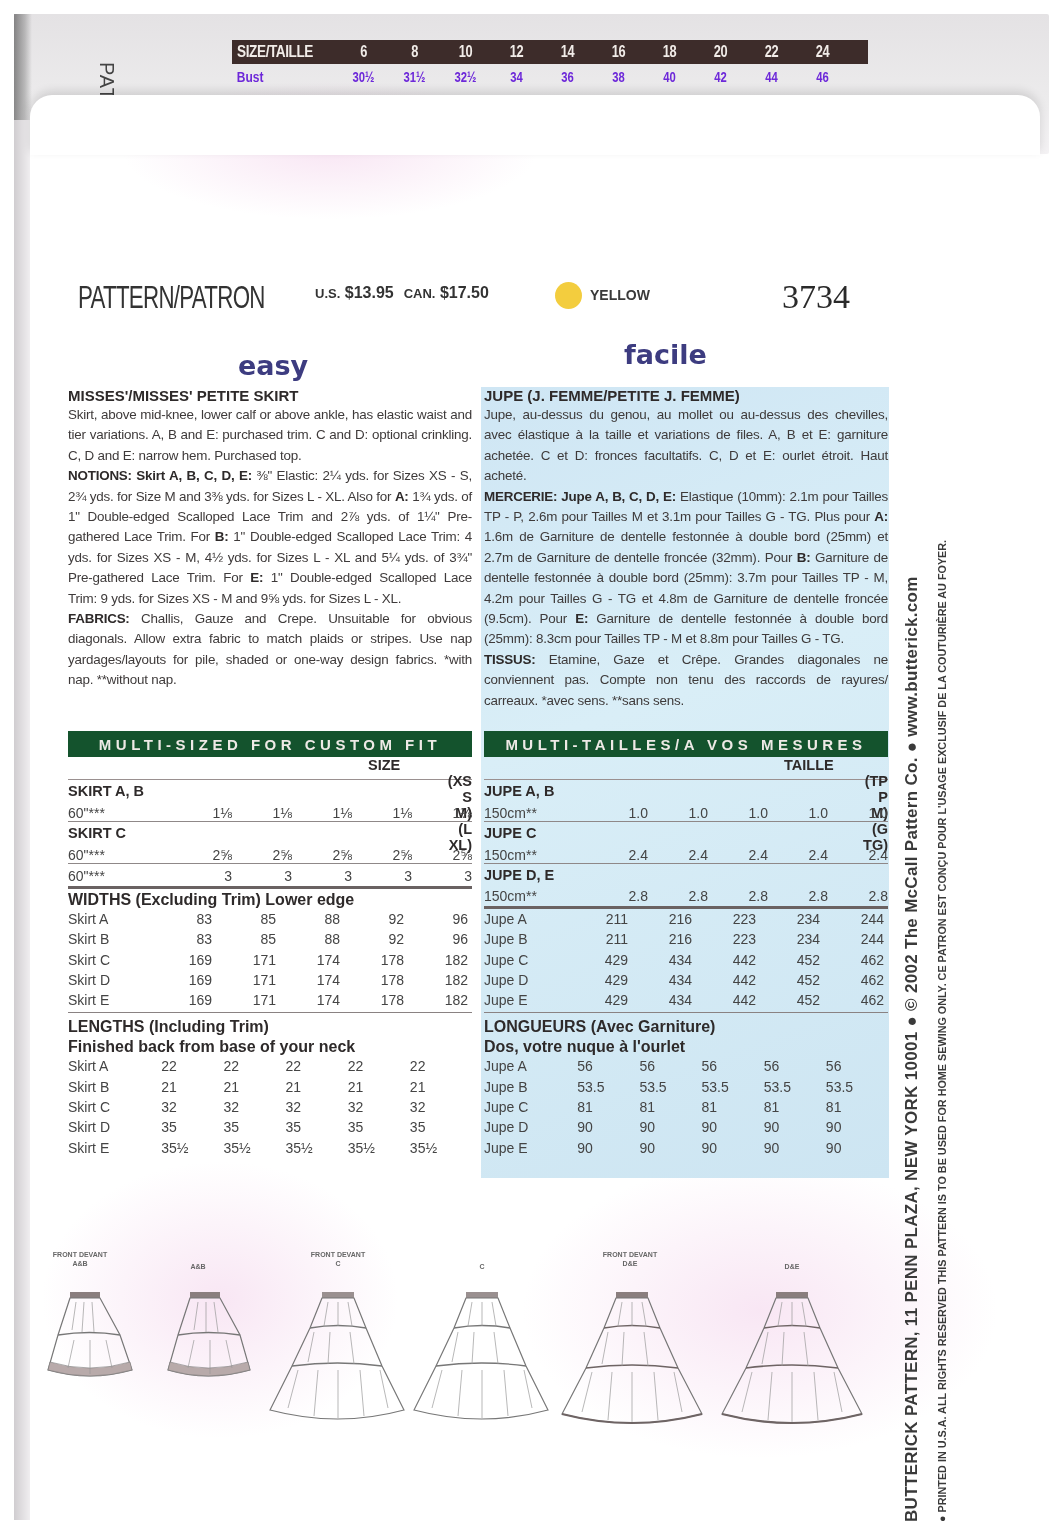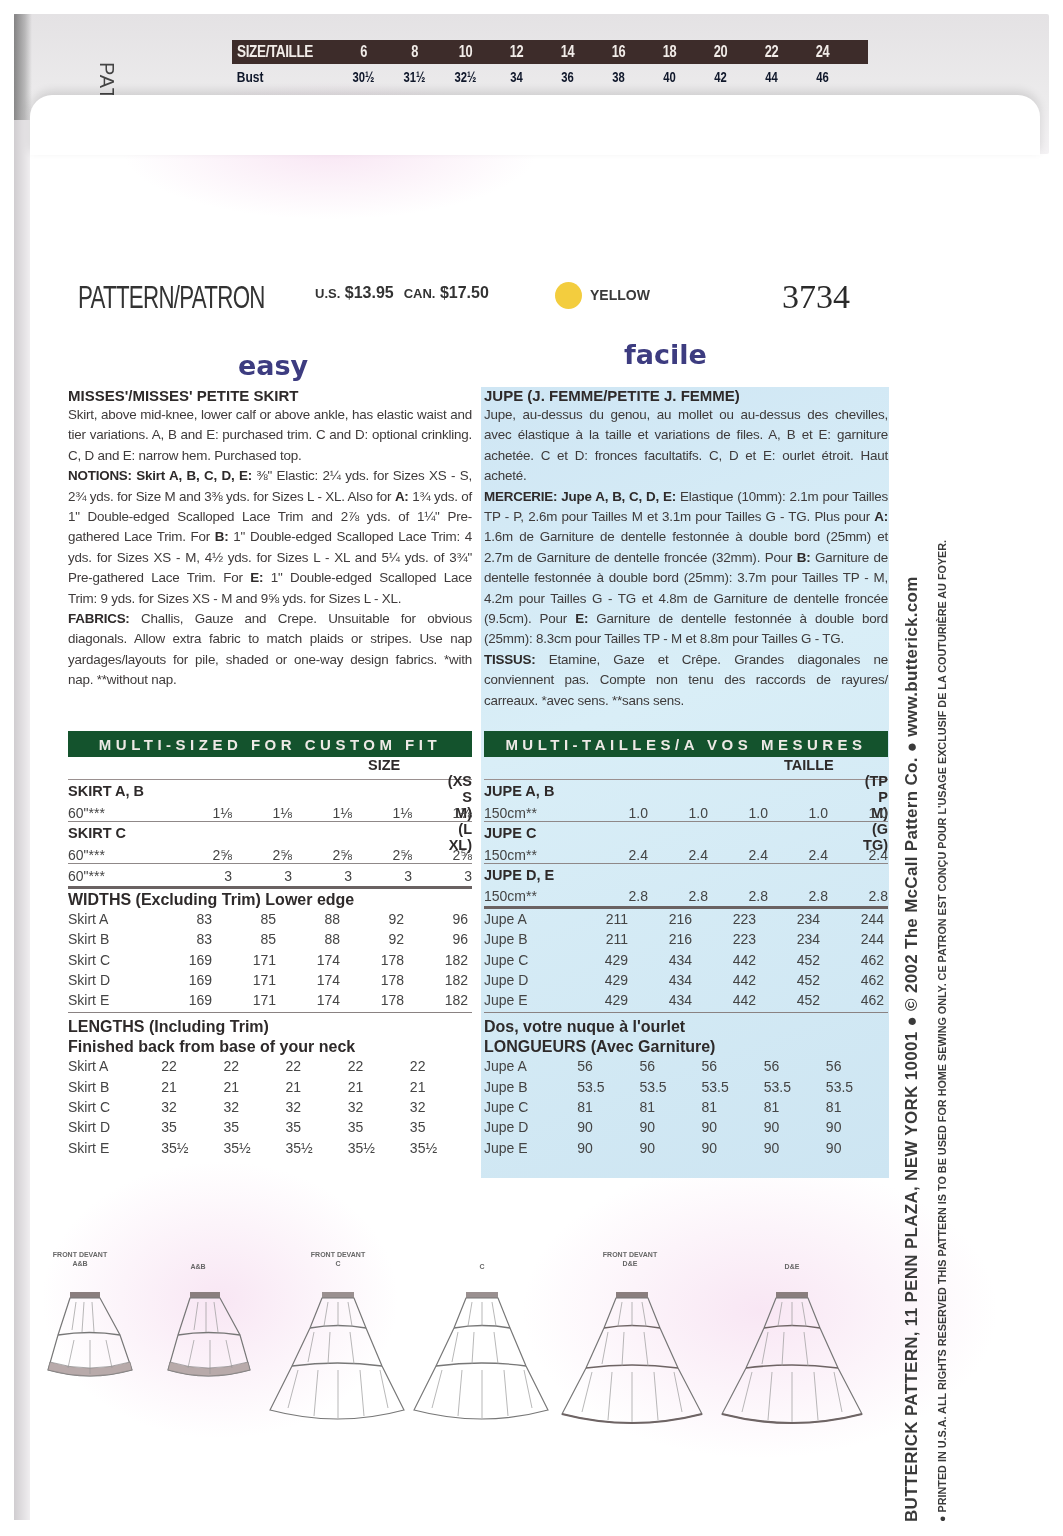--- a/index.html
+++ b/index.html
@@ -33,21 +33,21 @@
       position: absolute; left: 232px; top: 40px; width: 636px; height: 24px;
       background: #3d2c2a; color: #f1ece8;
       display: flex; align-items: center;
       font-family: "Liberation Sans", sans-serif; font-weight: bold; font-size: 16px;
       letter-spacing: -0.5px;
     }
     .size-bar .lbl { width: 100px; padding-left: 6px; transform: scaleX(.85); transform-origin: left; }
     .size-bar .col { width: 51px; text-align: center; transform: scaleX(.8); }
     .bust-row {
       position: absolute; left: 232px; top: 66px; width: 636px; height: 20px;
-      display: flex; align-items: center; font-weight: bold; font-size: 15px; color: #0f172a;
+      display: flex; align-items: center; font-weight: bold; font-size: 15px; color: #6d28d9;
     }
     .bust-row .lbl { width: 100px; padding-left: 6px; transform: scaleX(.8); transform-origin: left; }
     .bust-row .col { width: 51px; text-align: center; transform: scaleX(.75); }
     .pat-frag {
       position: absolute; left: 118px; top: 62px; font-size: 20px; color: #444;
       transform: rotate(90deg); transform-origin: left top; letter-spacing: 1px;
     }
 
     
     .pattern-title {
@@ -396,22 +396,22 @@
     </div>
   <div class="mrow">
       <span class="c0">Jupe E</span>
       <span class="c">429</span>
       <span class="c">434</span>
       <span class="c">442</span>
       <span class="c">452</span>
       <span class="c">462</span>
     </div>
   <div class="thin-rule"></div>
+  <div class="sec-title">LONGUEURS (Avec Garniture)</div>
   <div class="sec-title">Dos, votre nuque à l'ourlet</div>
-  <div class="sec-title">LONGUEURS (Avec Garniture)</div>
   <div class="mrow len">
       <span class="c0">Jupe A</span>
       <span class="c">56</span>
       <span class="c">56</span>
       <span class="c">56</span>
       <span class="c">56</span>
       <span class="c">56</span>
     </div>
   <div class="mrow len">
       <span class="c0">Jupe B</span>

